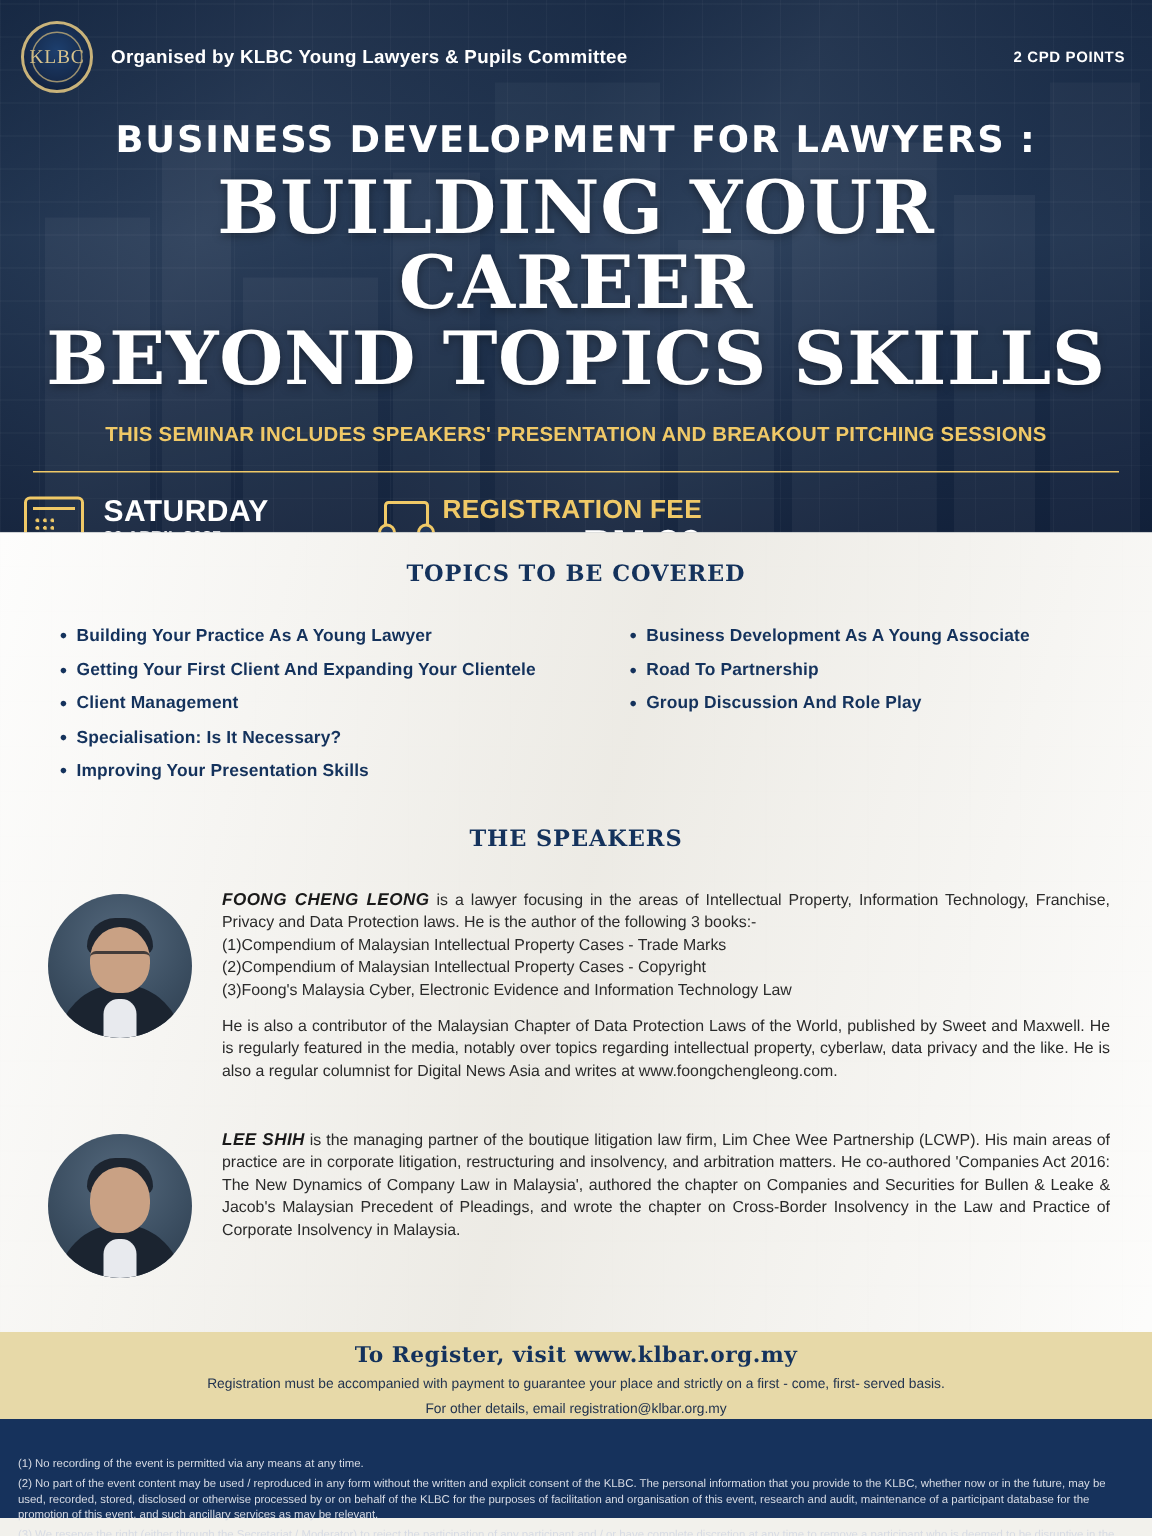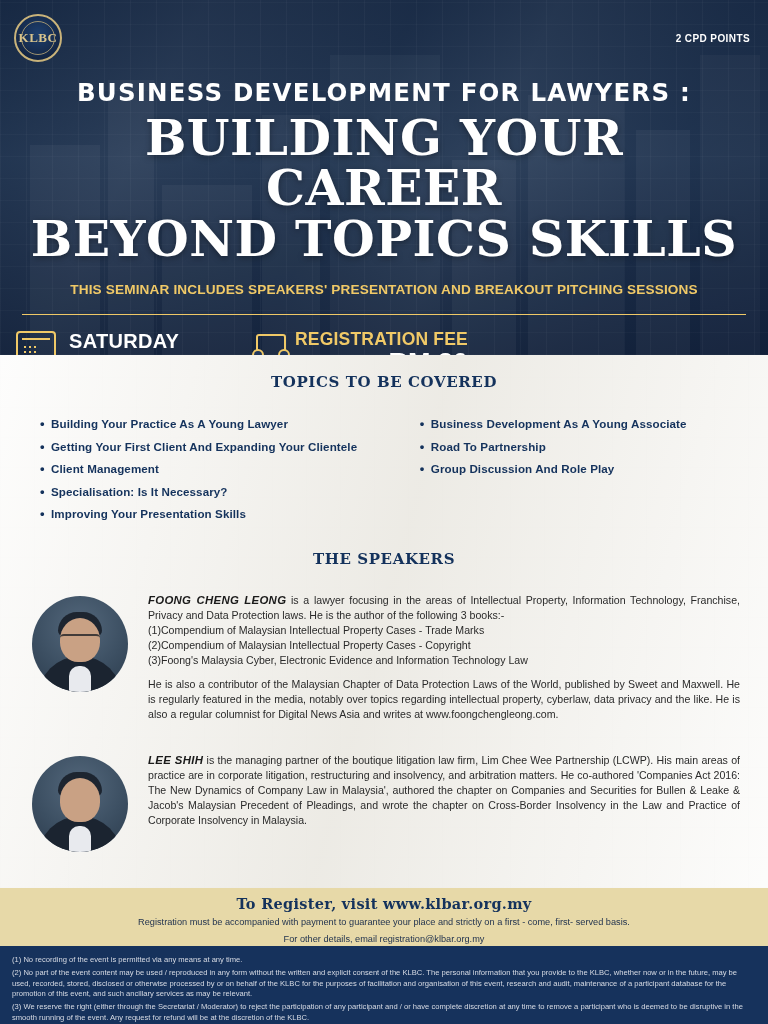--- a/index.html
+++ b/index.html
@@ -57,21 +57,21 @@
     position: relative;
     display: flex; align-items: center; justify-content: center;
   }
   .crest::before {
     content: "";
     position: absolute; inset: 5px;
     border-radius: 50%;
     border: 1px solid rgba(201,179,122,0.75);
   }
   .crest-mark {
-    color: #d8c48d; font-size: 13px; font-weight: bold; letter-spacing: .5px;
+    color: #d8c48d; font-size: 13px; font-weight: normal; letter-spacing: .5px;
     font-family: "Liberation Serif", serif;
   }
   .organiser {
     color: #ffffff; font-size: 12.5px; font-weight: bold;
     letter-spacing: .2px; margin-left: 12px;
   }
   .cpd {
     margin-left: auto; color: #ffffff; font-size: 10px; font-weight: bold;
     letter-spacing: .4px;
   }
@@ -303,26 +303,26 @@
   }
   .reg-sub {
     color: #23344f;
     font-size: 9.2px;
     margin-top: 4px;
     line-height: 1.45;
   }
 
   
   .footer {
-    height: 78px;
+    height: 66px;
     background: #16325c;
     color: #d7dbe4;
     font-size: 7.6px;
     line-height: 1.42;
-    padding: 9px 12px;
+    padding: 25px 12px;
   }
   .footer p { margin-bottom: 2px; }
 </style>
 </head>
 <body>
 
 <div class="poster">
 
   <div class="hero">
     <div class="bldg b1"></div>
@@ -333,20 +333,21 @@
     <div class="bldg b6"></div>
     <div class="bldg b7"></div>
     <div class="bldg b8"></div>
     <div class="bldg b9"></div>
     <div class="grid-lines"></div>
 
     <div class="hero-top">
       <div class="crest">
         <span class="crest-mark">KLBC</span>
       </div>
+      <div class="organiser">Organised by KLBC Young Lawyers &amp; Pupils Committee</div>
       <div class="cpd">2 CPD POINTS</div>
     </div>
 
     <div class="hero-titles">
       <div class="t-sub">BUSINESS DEVELOPMENT FOR LAWYERS :</div>
       <div class="t-main">
         <span class="l1">BUILDING YOUR CAREER</span>
         <span class="l2">BEYOND TOPICS SKILLS</span>
       </div>
     </div>

